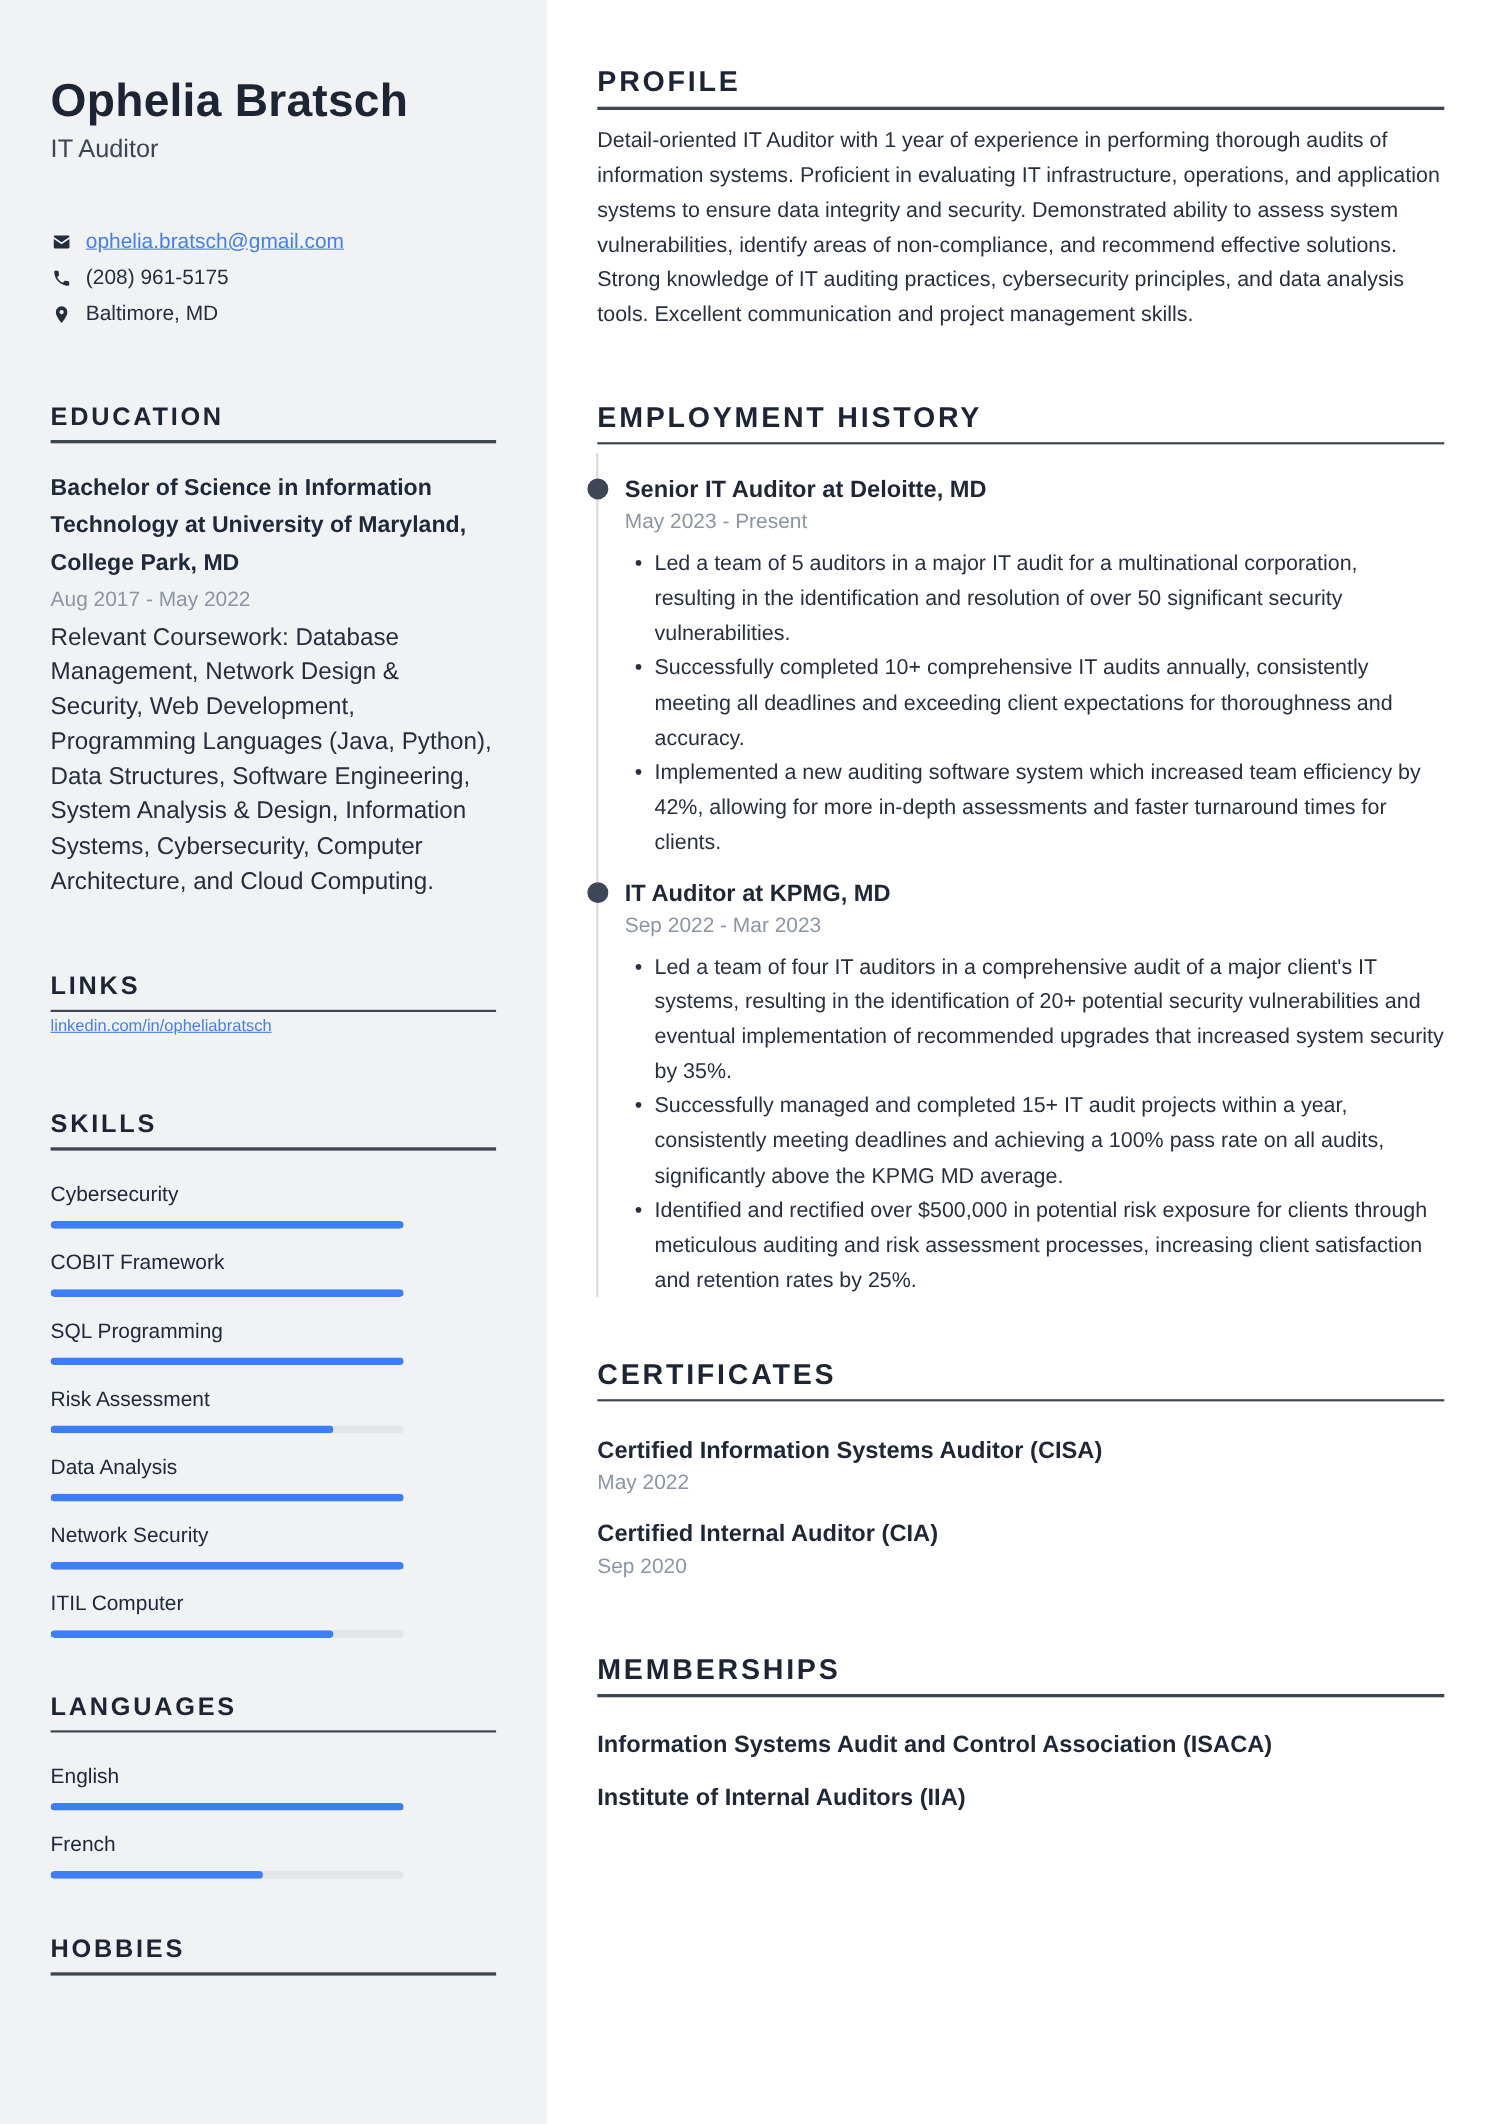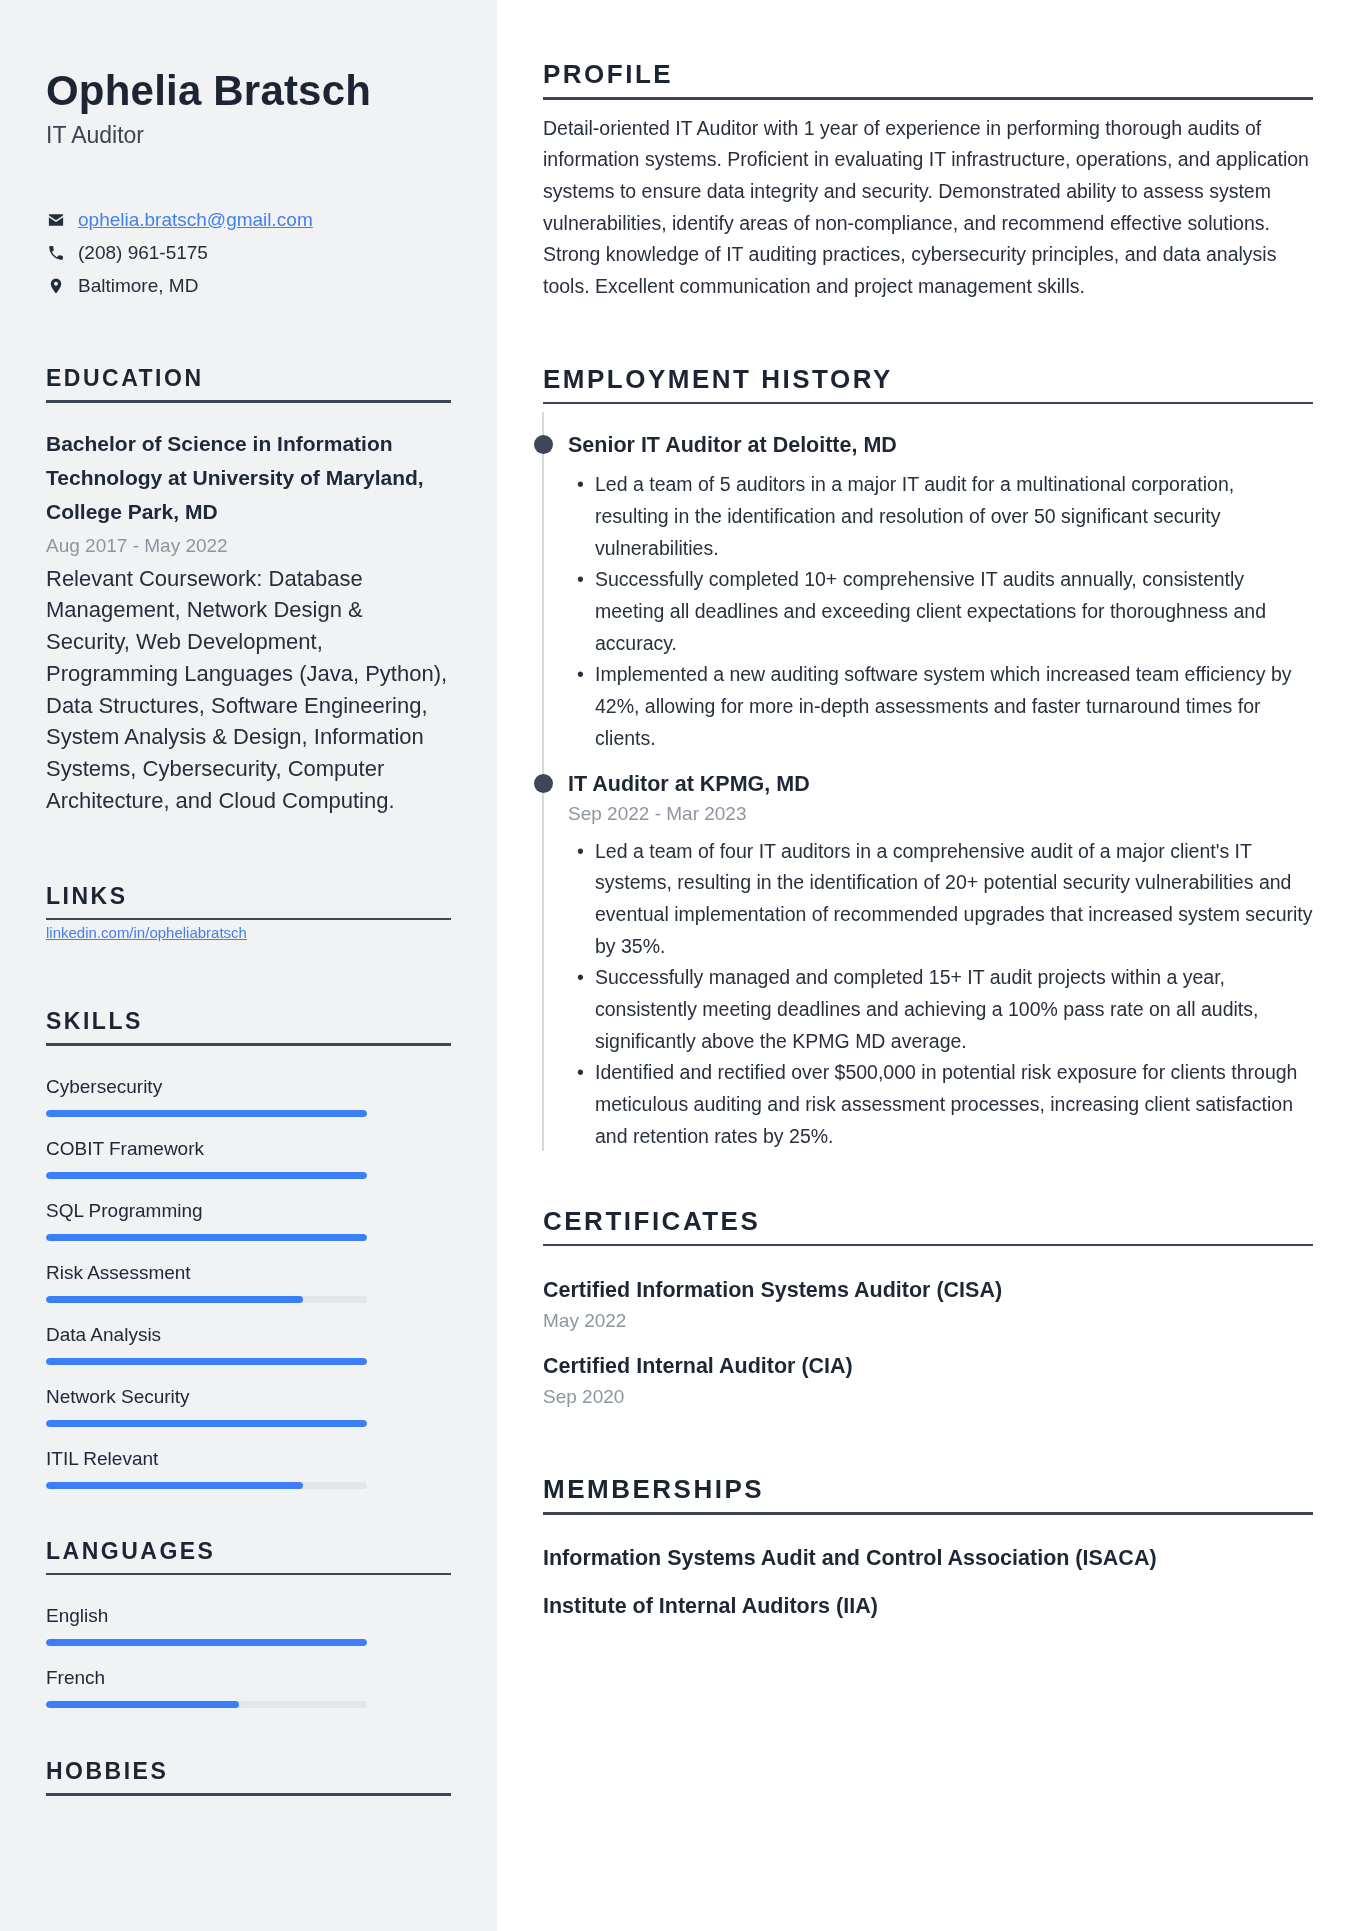--- a/index.html
+++ b/index.html
@@ -156,21 +156,21 @@
           <div class="bar-fill" style="width: 100%;"></div>
         </div>
     </div>
     <div class="meter">
       <div class="meter-label">Network Security</div>
       <div class="bar">
           <div class="bar-fill" style="width: 100%;"></div>
         </div>
     </div>
     <div class="meter">
-      <div class="meter-label">ITIL Relevant</div>
+      <div class="meter-label">ITIL Computer</div>
       <div class="bar">
           <div class="bar-fill" style="width: 80%;"></div>
         </div>
     </div>
   </div>
 
   <h2 class="sb-h2" id="languages-h">LANGUAGES</h2>
   <div class="rule"></div>
   <div class="meter-list">
     <div class="meter">
@@ -196,20 +196,21 @@
   <div class="rule"></div>
   <div class="para">Detail-oriented IT Auditor with 1 year of experience in performing thorough audits of information systems. Proficient in evaluating IT infrastructure, operations, and application systems to ensure data integrity and security. Demonstrated ability to assess system vulnerabilities, identify areas of non-compliance, and recommend effective solutions. Strong knowledge of IT auditing practices, cybersecurity principles, and data analysis tools. Excellent communication and project management skills.</div>
 
   <h2 class="m-h2" id="employment-h">EMPLOYMENT HISTORY</h2>
   <div class="rule"></div>
 
   <div class="jobs">
     <div class="job">
       <span class="job-dot"></span>
       <div class="job-title">Senior IT Auditor at Deloitte, MD</div>
+      <div class="job-date muted">May 2023 - Present</div>
       <ul>
         <li>Led a team of 5 auditors in a major IT audit for a multinational corporation, resulting in the identification and resolution of over 50 significant security vulnerabilities.</li>
         <li>Successfully completed 10+ comprehensive IT audits annually, consistently meeting all deadlines and exceeding client expectations for thoroughness and accuracy.</li>
         <li>Implemented a new auditing software system which increased team efficiency by 42%, allowing for more in-depth assessments and faster turnaround times for clients.</li>
       </ul>
     </div>
     <div class="job">
       <span class="job-dot"></span>
       <div class="job-title">IT Auditor at KPMG, MD</div>
       <div class="job-date muted">Sep 2022 - Mar 2023</div>

